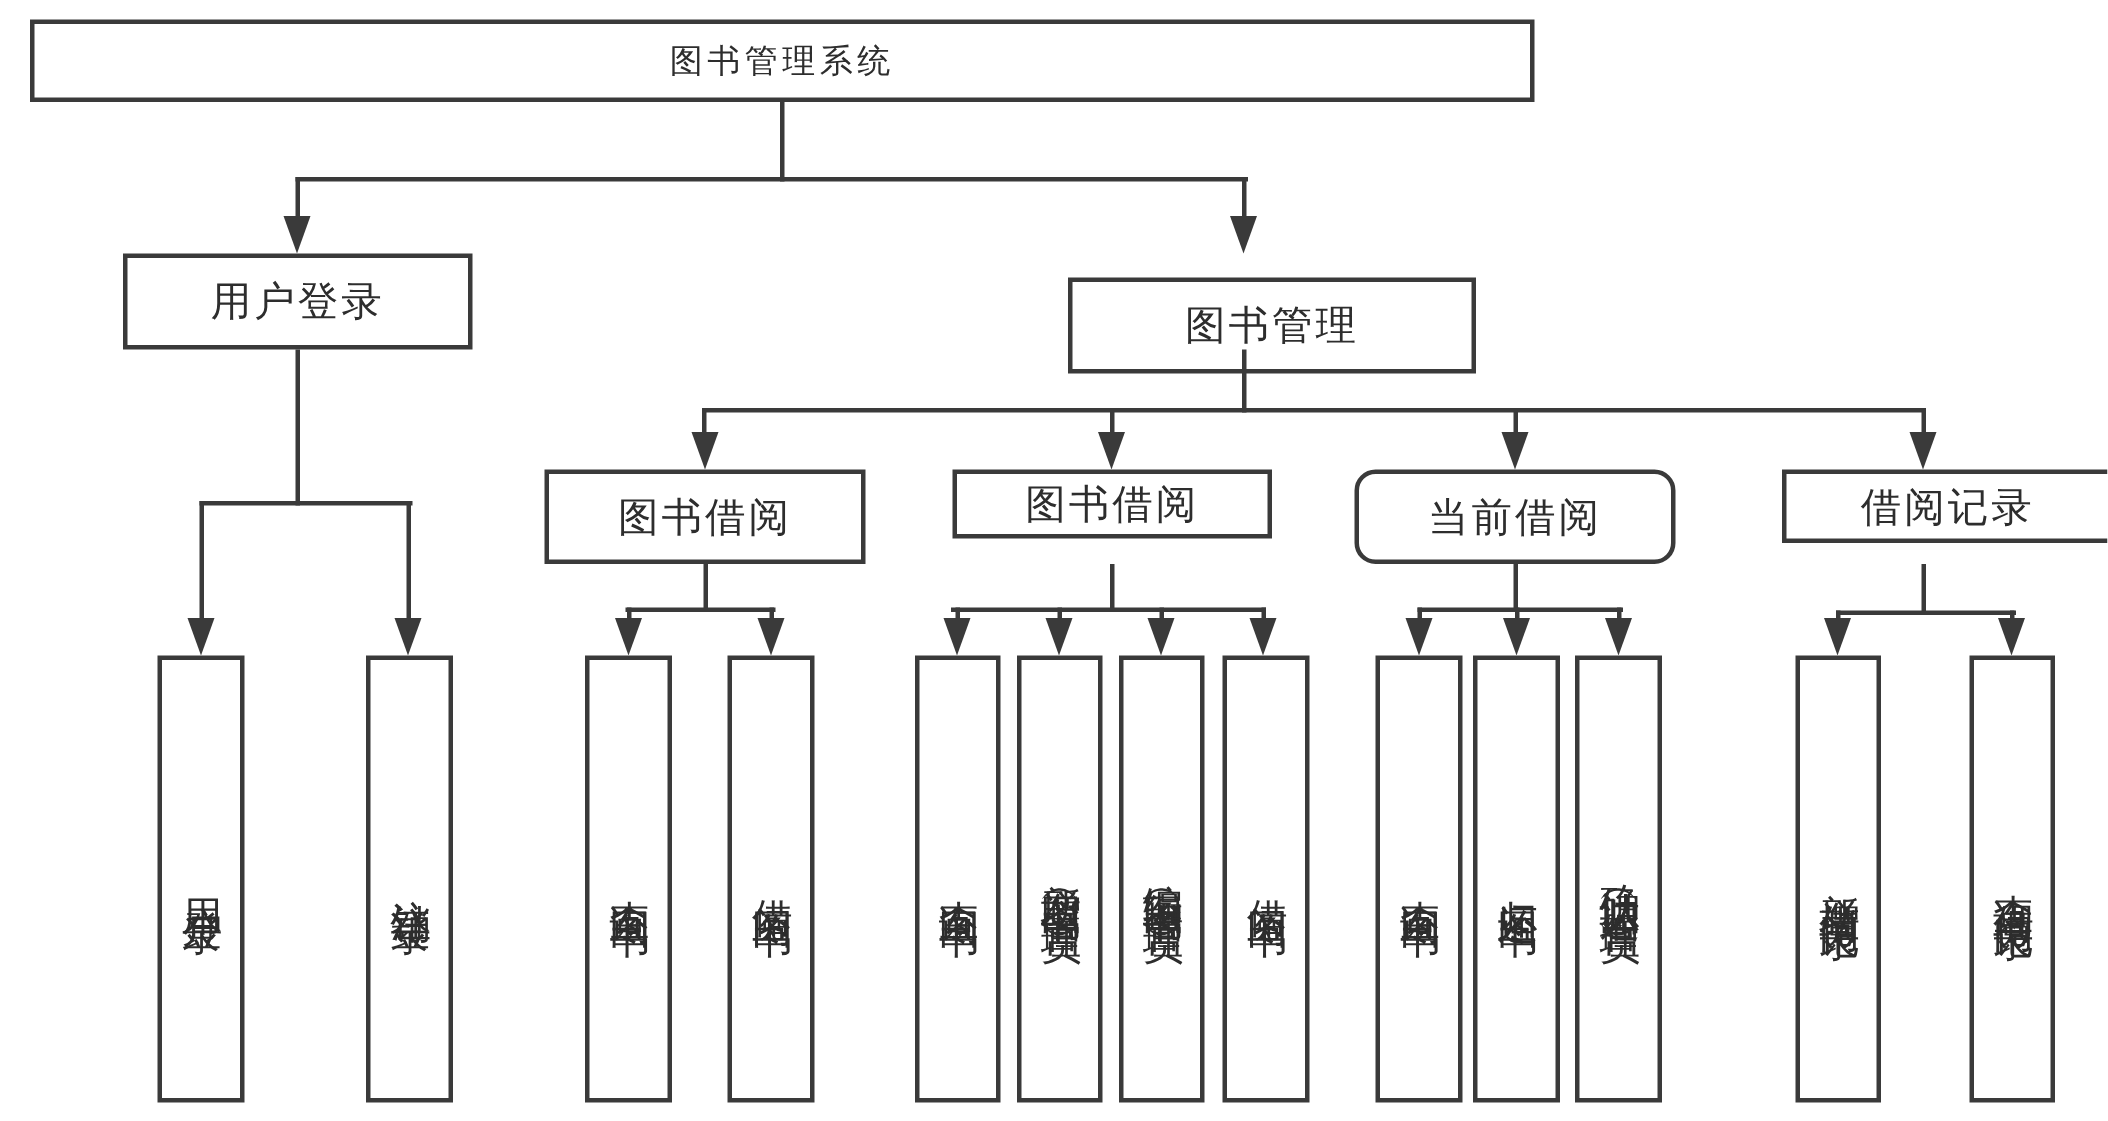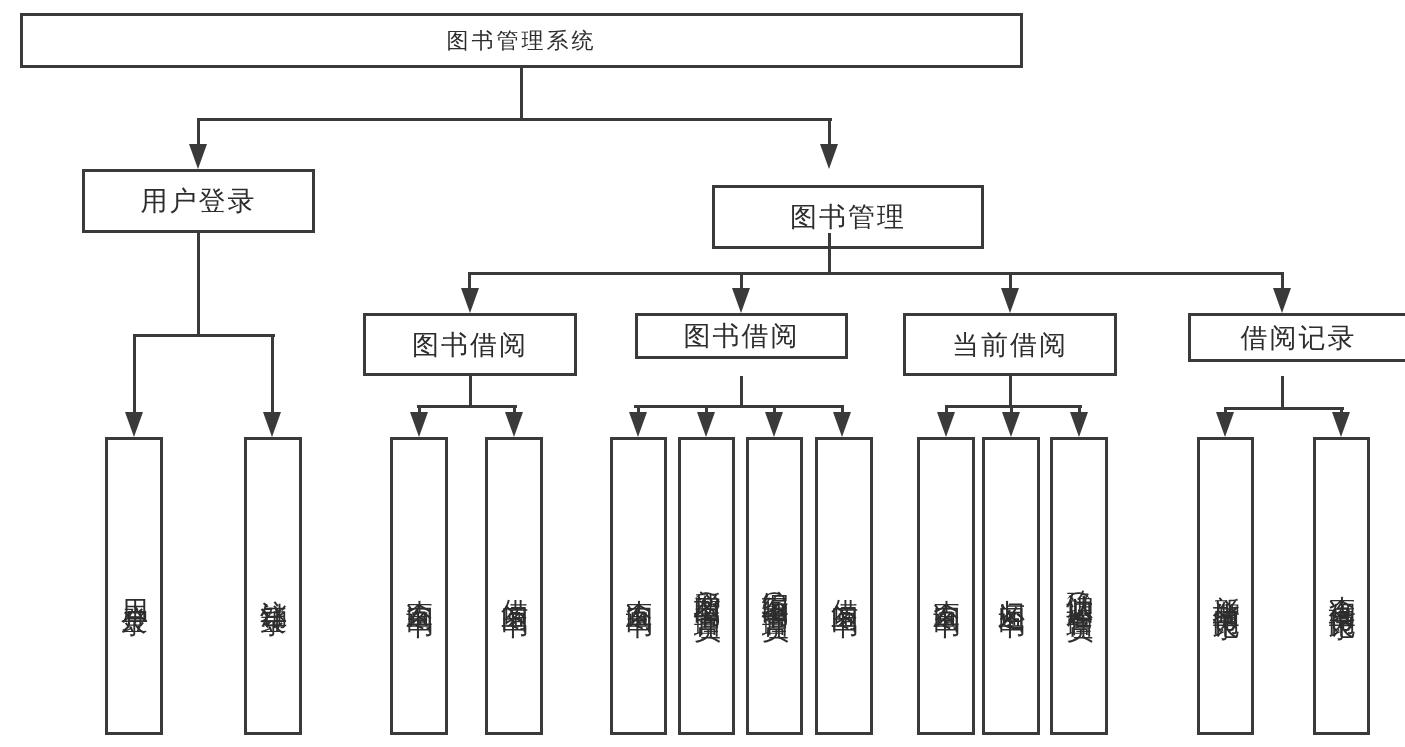--- a/index.html
+++ b/index.html
@@ -75,21 +75,21 @@
   <div class="tri" style="left:461px;top:288px;"></div>
   <div class="stem" style="left:740px;top:272px;height:20px;"></div>
   <div class="tri" style="left:732px;top:288px;"></div>
   <div class="stem" style="left:1009px;top:272px;height:20px;"></div>
   <div class="tri" style="left:1001px;top:288px;"></div>
   <div class="stem" style="left:1281px;top:272px;height:20px;"></div>
   <div class="tri" style="left:1273px;top:288px;"></div>
 
   <div class="box hnode" style="left:363px;top:313px;width:214px;height:63px;">图书借阅</div>
   <div class="box hnode" style="left:635px;top:313px;width:213px;height:46px;">图书借阅</div>
-  <div class="box hnode" style="left:903px;top:313px;width:214px;height:63px;">当前借阅</div>
+  <div class="box hnode" style="left:903px;top:313px;width:214px;height:63px;border-radius:14px;">当前借阅</div>
   <div class="box hnode" style="left:1172px;top:313px;width:221px;height:49px;margin-left:16px;">借阅记录</div>
 
   <div class="line" style="left:469px;top:376px;width:3px;height:31px;"></div>
   <div class="line" style="left:417px;top:405px;width:100px;height:3px;"></div>
   <div class="stem" style="left:418px;top:405px;height:11px;"></div>
   <div class="tri" style="left:410px;top:412px;"></div>
   <div class="stem" style="left:513px;top:405px;height:11px;"></div>
   <div class="tri" style="left:505px;top:412px;"></div>
 
   <div class="line" style="left:740px;top:376px;width:3px;height:31px;"></div>

